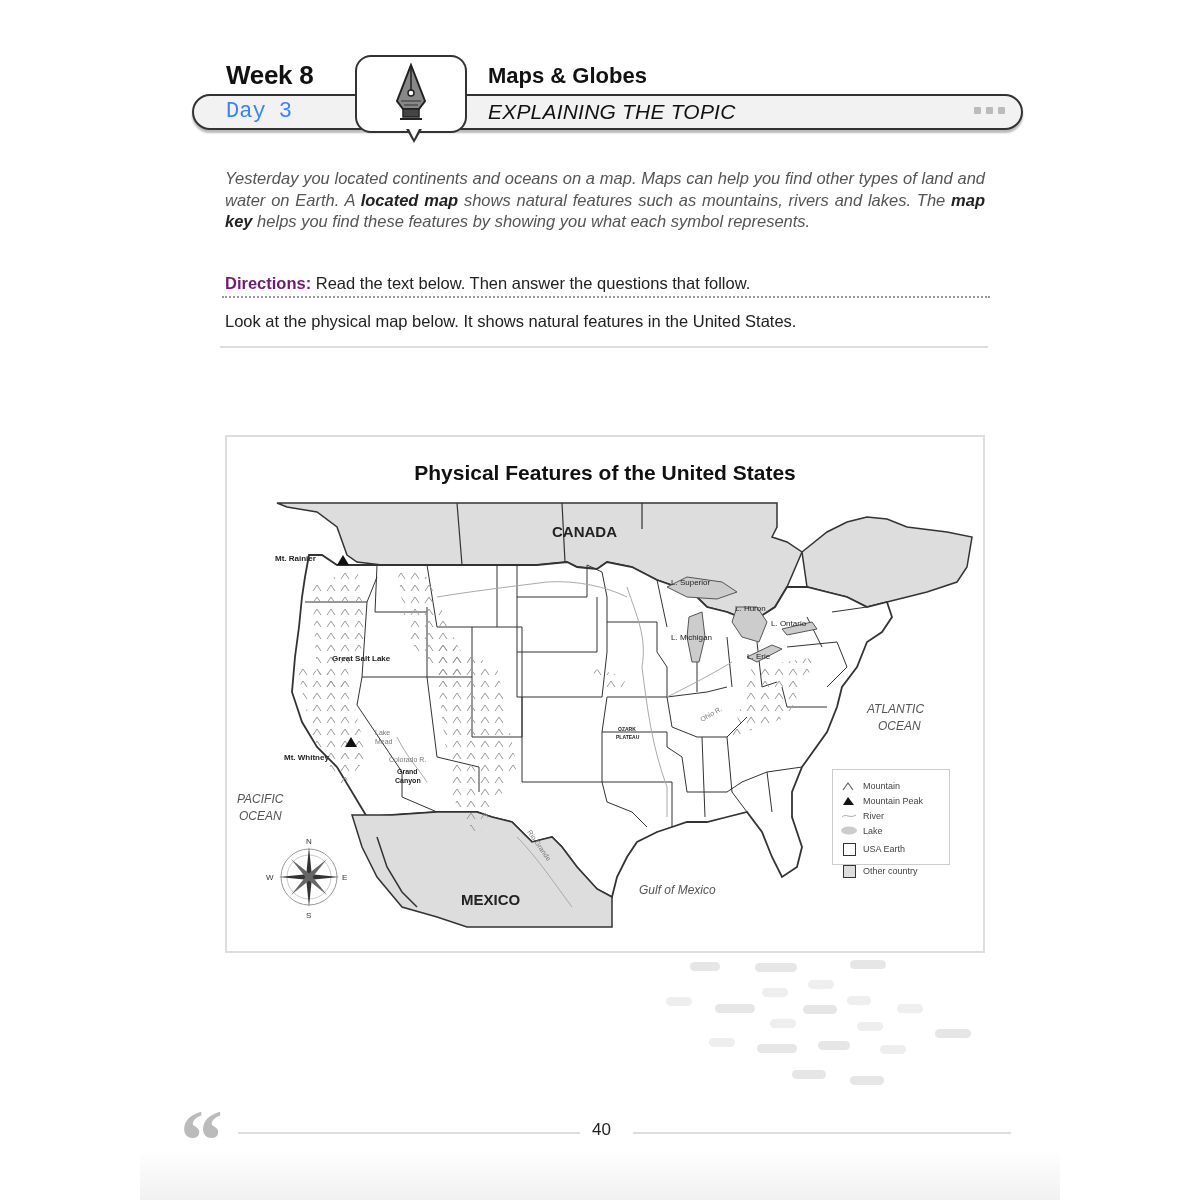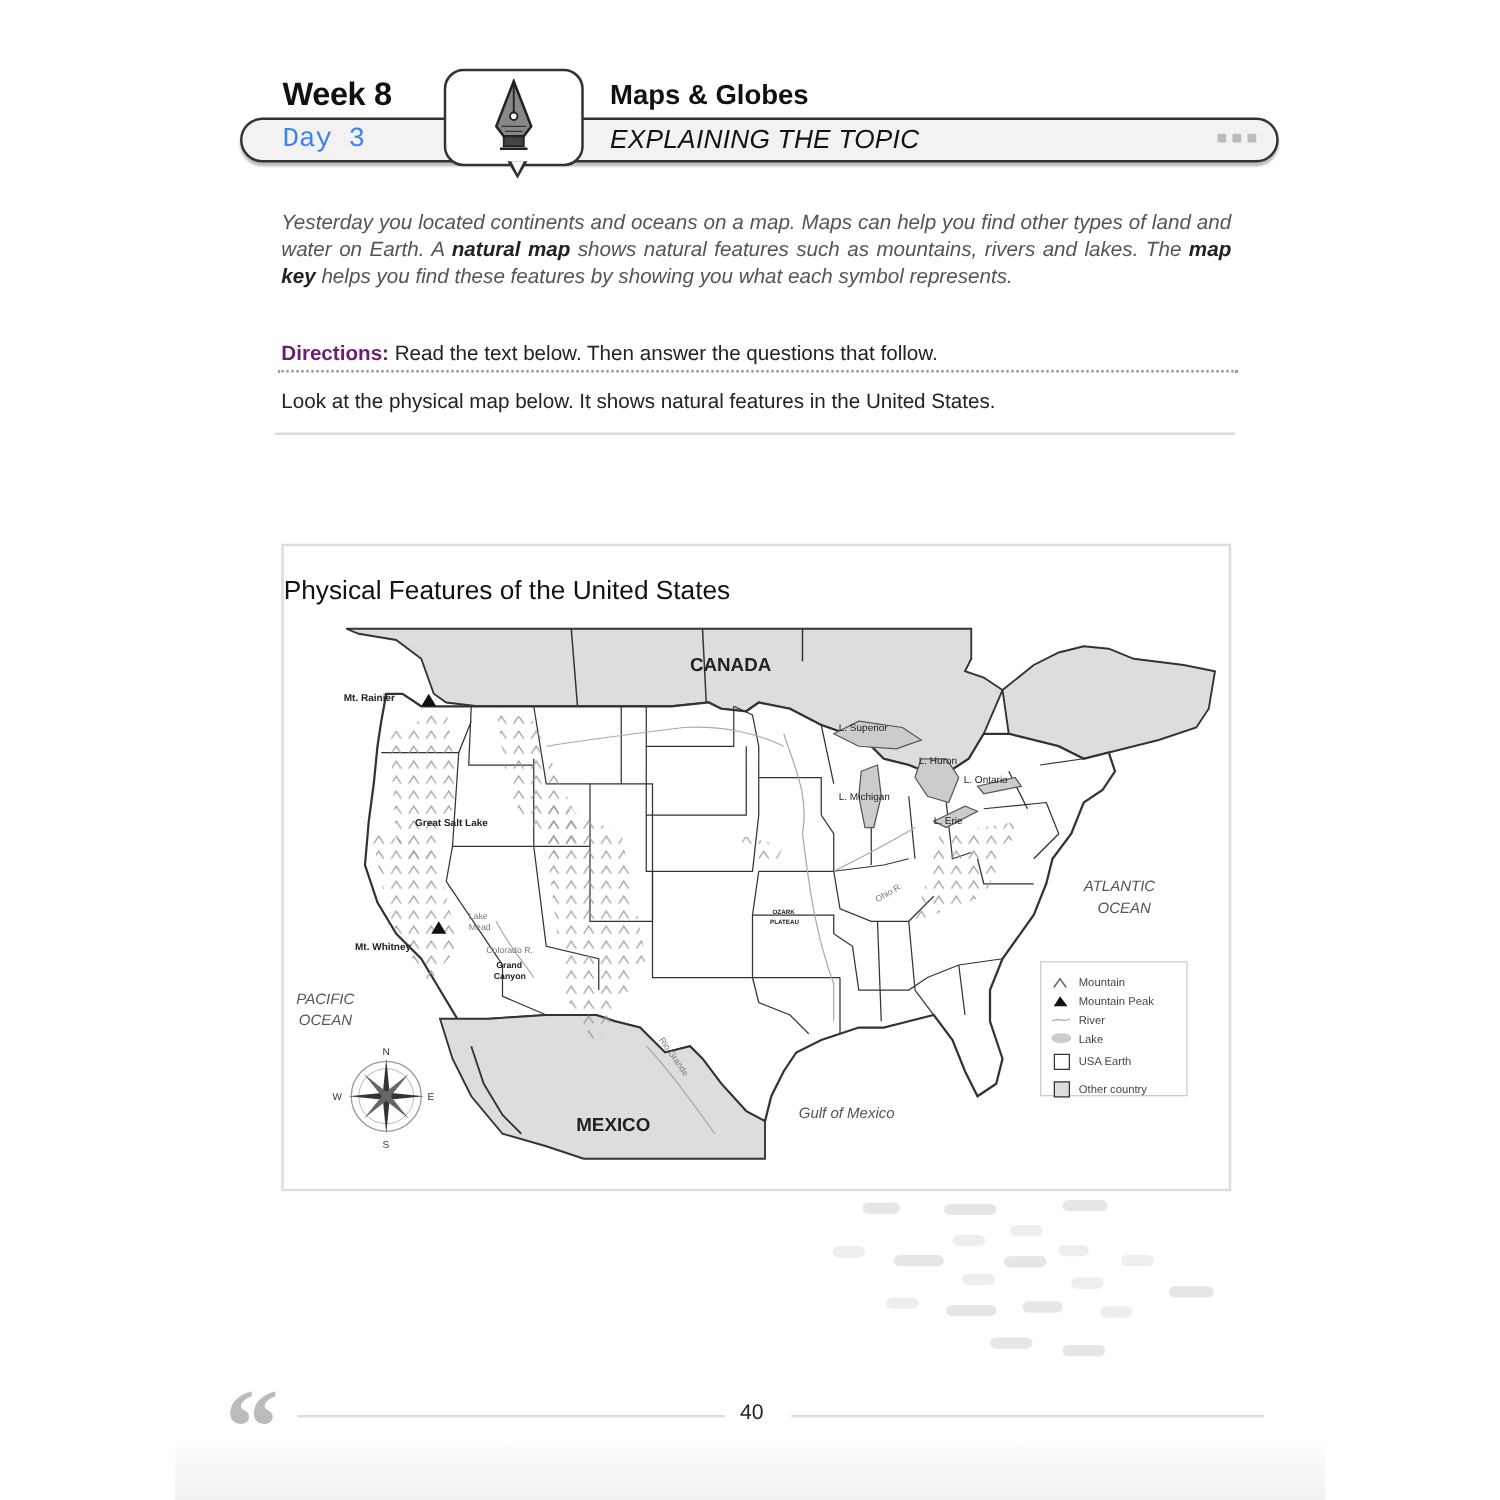--- a/index.html
+++ b/index.html
@@ -32,25 +32,25 @@
     color: #555; font-style: italic; text-align: justify; }
   .intro b { color: #222; font-style: italic; }
   .directions { position: absolute; left: 225px; top: 274px; width: 760px; font-size: 16.5px; color: #222; }
   .directions b { color: #701a75; }
   .dotted { position: absolute; left: 222px; top: 296px; width: 768px; border-top: 2px dotted #999; }
   .lookline { position: absolute; left: 225px; top: 312px; font-size: 16.5px; color: #222; }
   .solid-rule { position: absolute; left: 220px; top: 346px; width: 768px; border-top: 2px solid #ddd; }
 
   
   .map-box { position: absolute; left: 225px; top: 435px; width: 760px; height: 518px; border: 2px solid #ddd; background: #fff; }
-  .map-title { position: absolute; left: 0; width: 100%; top: 24px; text-align: left; font-size: 21px; color: #111; }
+  .map-title { position: absolute; left: 0; width: 100%; top: 24px; text-align: center; font-size: 21px; color: #111; font-weight: bold; }
   .map-svg { position: absolute; left: 0; top: 0; }
 
   
-  .legend { position: absolute; left: 605px; top: 332px; width: 118px; height: 108px; border: 1.5px solid #ccc; background: #fff; padding: 8px 6px; }
+  .legend { position: absolute; left: 605px; top: 332px; width: 118px; height: 96px; border: 1.5px solid #ccc; background: #fff; padding: 8px 6px; }
   .legend-row { display: flex; align-items: center; height: 15px; font-size: 9px; color: #444; }
   .legend-row.box { height: 22px; }
   .legend-sym { width: 20px; display: inline-flex; justify-content: center; margin-right: 4px; }
   .sw { width: 13px; height: 13px; border: 1.2px solid #333; }
 
   
   .scribble { position: absolute; height: 9px; border-radius: 5px; background: #e6e6e6; }
 
   
   .quote { position: absolute; left: 180px; top: 1098px; font-family: "Liberation Serif", serif; font-size: 86px; color: #bbb; font-weight: bold; line-height: 1; }
@@ -80,21 +80,21 @@
   <svg class="pen-icon" width="36" height="62" viewBox="0 0 36 62">
     <path d="M18 2 L32 38 L26 46 L10 46 L4 38 Z" fill="#888" stroke="#222" stroke-width="2"></path>
     <path d="M18 2 L18 30" stroke="#222" stroke-width="1.5"></path>
     <circle cx="18" cy="30" r="3" fill="#fff" stroke="#222" stroke-width="1.5"></circle>
     <path d="M8 38 L28 38 M11 42 L25 42" stroke="#333" stroke-width="1"></path>
     <path d="M10 46 L26 46 L26 54 L10 54 Z" fill="#444" stroke="#222" stroke-width="1.5"></path>
     <path d="M7 56 L29 56" stroke="#222" stroke-width="2"></path>
   </svg>
 </div>
 
-<p class="intro"><span>Yesterday you located continents and oceans on a map. Maps can help you find other types of land and water on Earth. A </span><b>natural map</b><span> shows natural features such as mountains, rivers and lakes. The </span><b>map key</b><span> helps you find these features by showing you what each symbol represents.</span></p>
+<p class="intro"><span>Yesterday you located continents and oceans on a map. Maps can help you find other types of land and water on Earth. A </span><b>located map</b><span> shows natural features such as mountains, rivers and lakes. The </span><b>map key</b><span> helps you find these features by showing you what each symbol represents.</span></p>
 
 <div class="directions"><b>Directions:</b><span> Read the text below. Then answer the questions that follow.</span></div>
 <div class="dotted"></div>
 <div class="lookline">Look at the physical map below. It shows natural features in the United States.</div>
 <div class="solid-rule"></div>
 
 <div class="map-box">
   <div class="map-title">Physical Features of the United States</div>
 
   <svg class="map-svg" width="760" height="518" viewBox="0 0 760 518">

